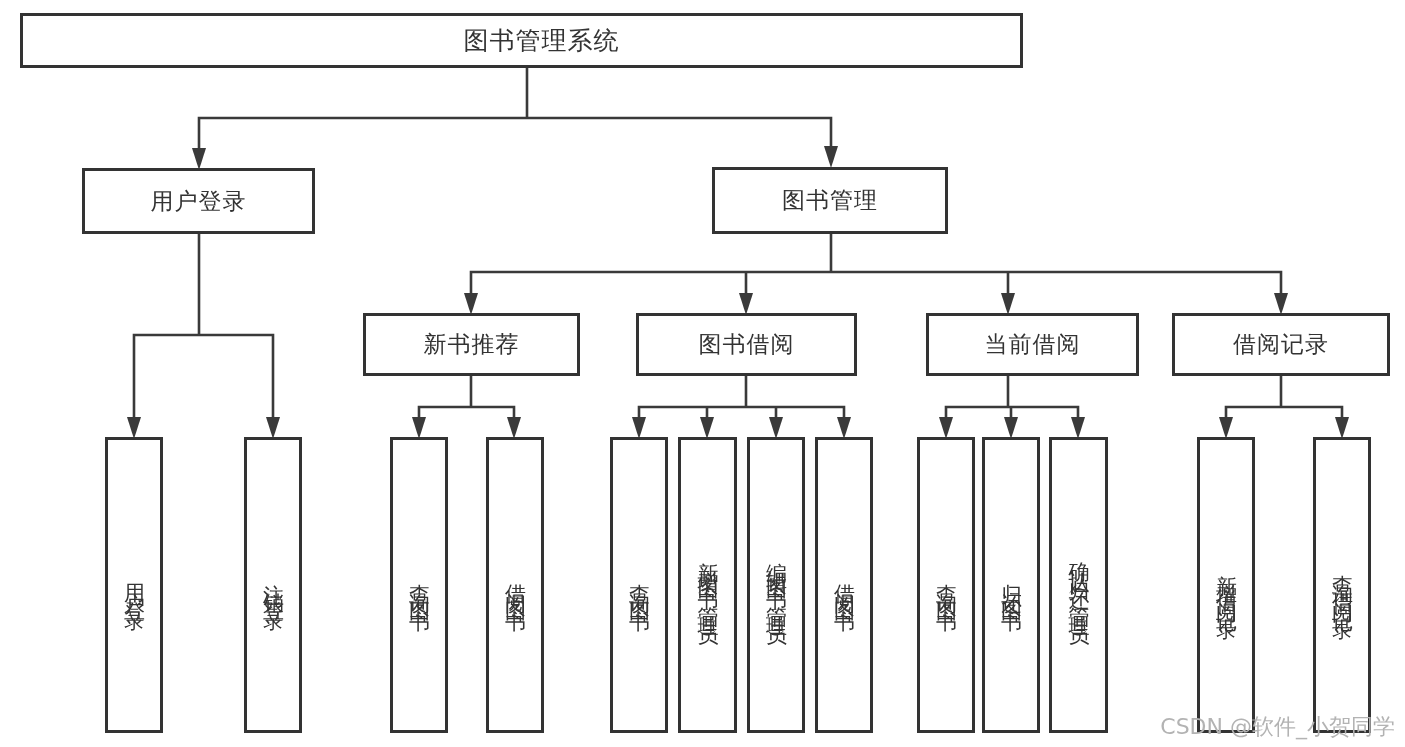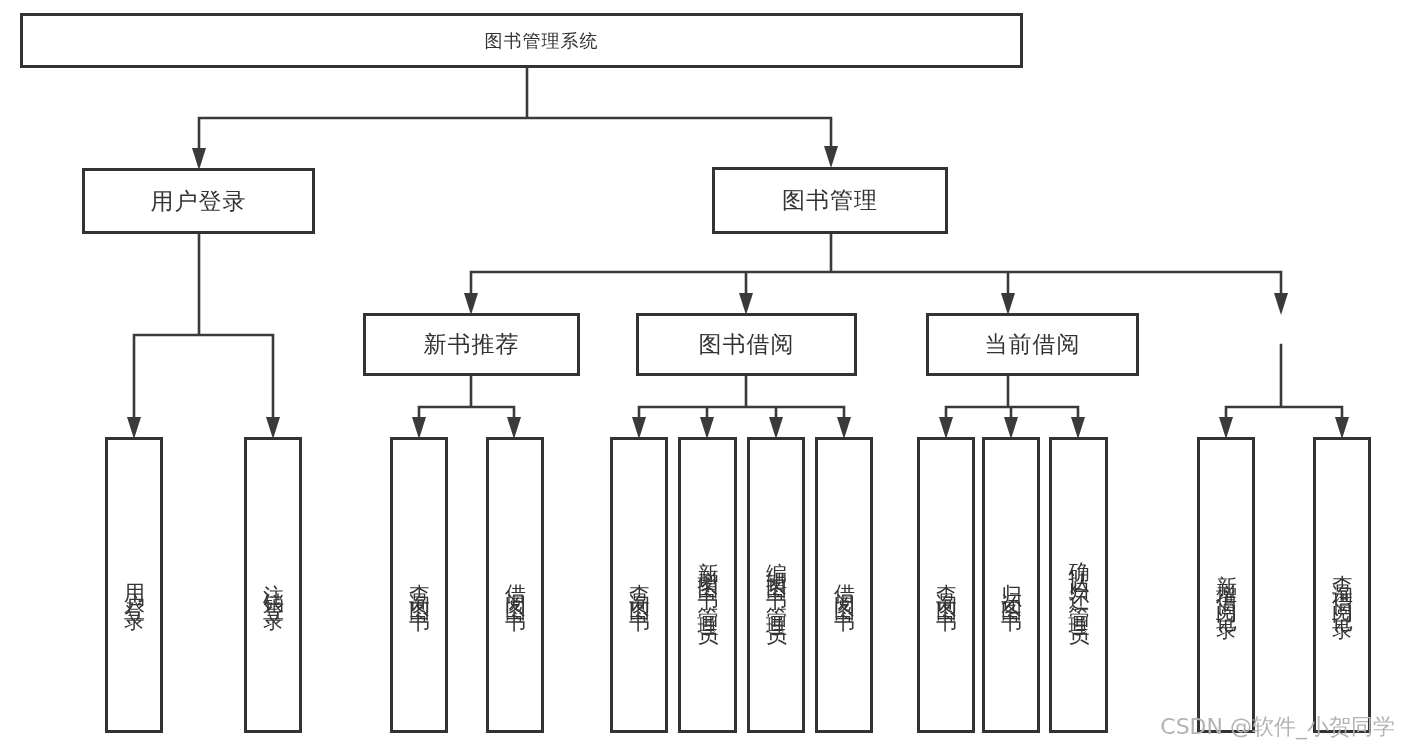--- a/index.html
+++ b/index.html
@@ -25,21 +25,21 @@
     position: absolute;
     box-sizing: border-box;
     background: #ffffff;
     border: 3px solid #333333;
     display: flex;
     align-items: center;
     justify-content: center;
     color: #333333;
     z-index: 1;
   }
-  .node.lvl-root { font-size: 18px; letter-spacing: 1px; padding-left: 40px; }
+  .node.lvl-root { font-size: 25px; letter-spacing: 1px; padding-left: 40px; }
   .node.lvl-mid  { font-size: 23px; letter-spacing: 1px; }
   .node.leaf {
     font-size: 21px;
     writing-mode: vertical-rl;
     text-orientation: mixed;
     letter-spacing: 9px;
     line-height: 1;
   }
   .watermark {
     position: absolute;
@@ -97,20 +97,21 @@
   </svg>
 
   <div class="node lvl-root" style="left:20px;top:13px;width:1003px;height:55px">图书管理系统</div>
 
   <div class="node lvl-mid" style="left:82px;top:168px;width:233px;height:66px">用户登录</div>
   <div class="node lvl-mid" style="left:712px;top:167px;width:236px;height:67px">图书管理</div>
 
   <div class="node lvl-mid" style="left:363px;top:313px;width:217px;height:63px">新书推荐</div>
   <div class="node lvl-mid" style="left:636px;top:313px;width:221px;height:63px">图书借阅</div>
   <div class="node lvl-mid" style="left:926px;top:313px;width:213px;height:63px">当前借阅</div>
+  <div class="node lvl-mid" style="left:1172px;top:313px;width:218px;height:63px">借阅记录</div>
 
   <div class="node leaf" style="left:105px;top:437px;width:58px;height:296px">用户登录</div>
   <div class="node leaf" style="left:244px;top:437px;width:58px;height:296px">注销登录</div>
 
   <div class="node leaf" style="left:390px;top:437px;width:58px;height:296px">查询图书</div>
   <div class="node leaf" style="left:486px;top:437px;width:58px;height:296px">借阅图书</div>
 
   <div class="node leaf" style="left:610px;top:437px;width:58px;height:296px">查询图书</div>
   <div class="node leaf" style="left:678px;top:437px;width:59px;height:296px">新增图书（管理员）</div>
   <div class="node leaf" style="left:747px;top:437px;width:58px;height:296px">编辑图书（管理员）</div>

